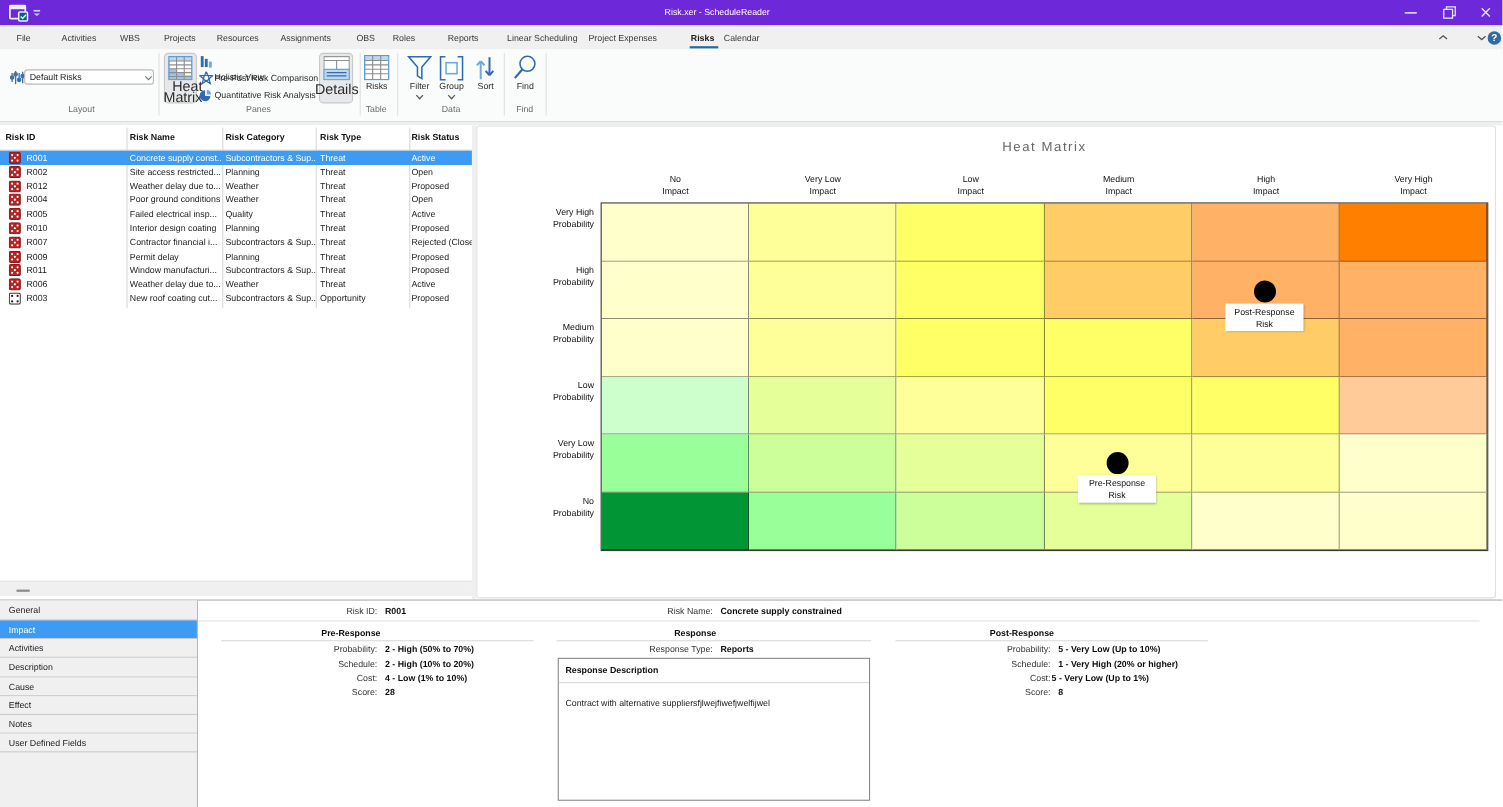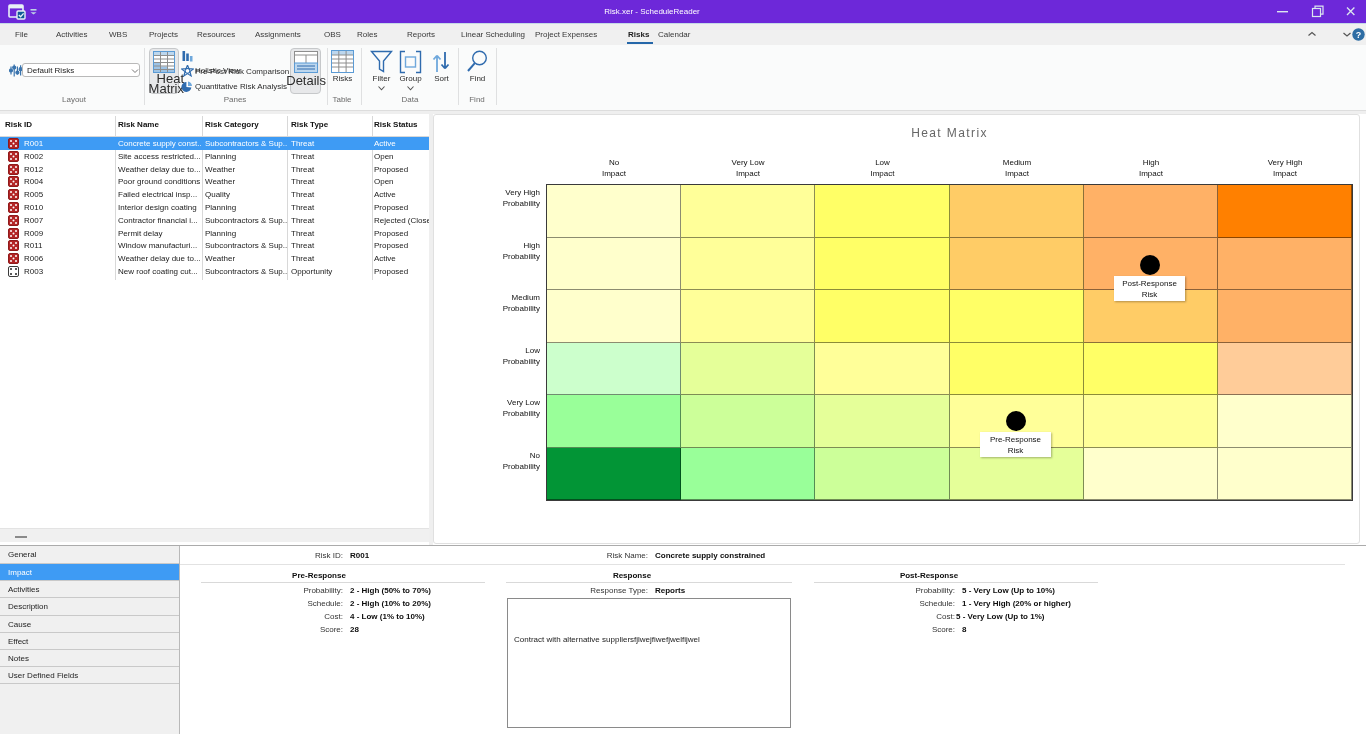--- a/index.html
+++ b/index.html
@@ -509,20 +509,21 @@
   <div class="dl" style="right:1023px;top:612px">Cost:</div>
   <div class="dv" style="left:350px;top:612px">4 - Low (1% to 10%)</div>
   <div class="dl" style="right:1023px;top:625px">Score:</div>
   <div class="dv" style="left:350px;top:625px">28</div>
 
   <div class="dhead" style="left:532px;top:571px;width:200px">Response</div>
   <div class="dline" style="left:506px;top:582px;width:286px"></div>
   <div class="dl" style="right:718px;top:586px">Response Type:</div>
   <div class="dv" style="left:655px;top:586px">Reports</div>
   <div id="rdescbox">
+    <div class="hd">Response Description</div>
     <div class="bd">Contract with alternative suppliersfjlwejfiwefjwelfijwel</div>
   </div>
 
   <div class="dhead" style="left:829px;top:571px;width:200px">Post-Response</div>
   <div class="dline" style="left:814px;top:582px;width:284px"></div>
   <div class="dl" style="right:411px;top:586px">Probability:</div>
   <div class="dv" style="left:962px;top:586px">5 - Very Low (Up to 10%)</div>
   <div class="dl" style="right:411px;top:599px">Schedule:</div>
   <div class="dv" style="left:962px;top:599px">1 - Very High (20% or higher)</div>
   <div class="dl" style="right:411px;top:612px">Cost:</div>

